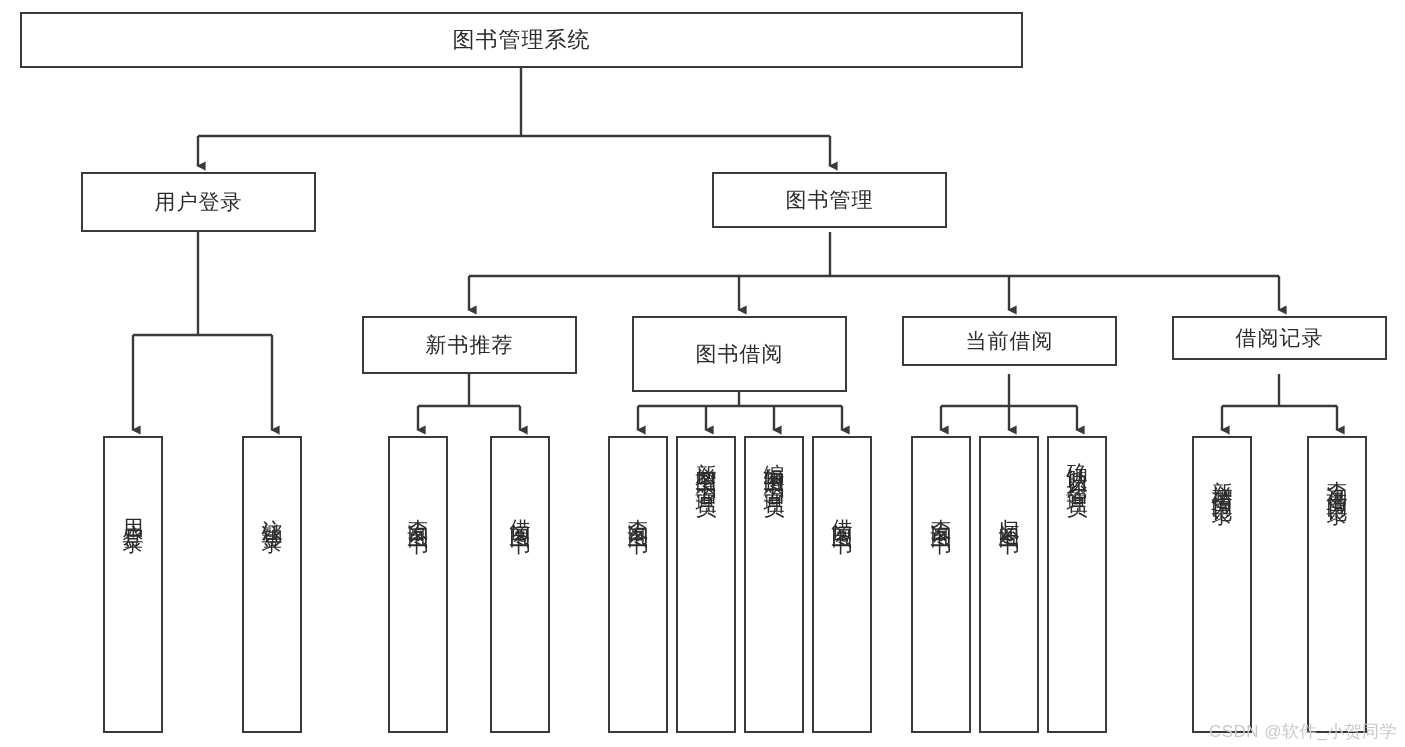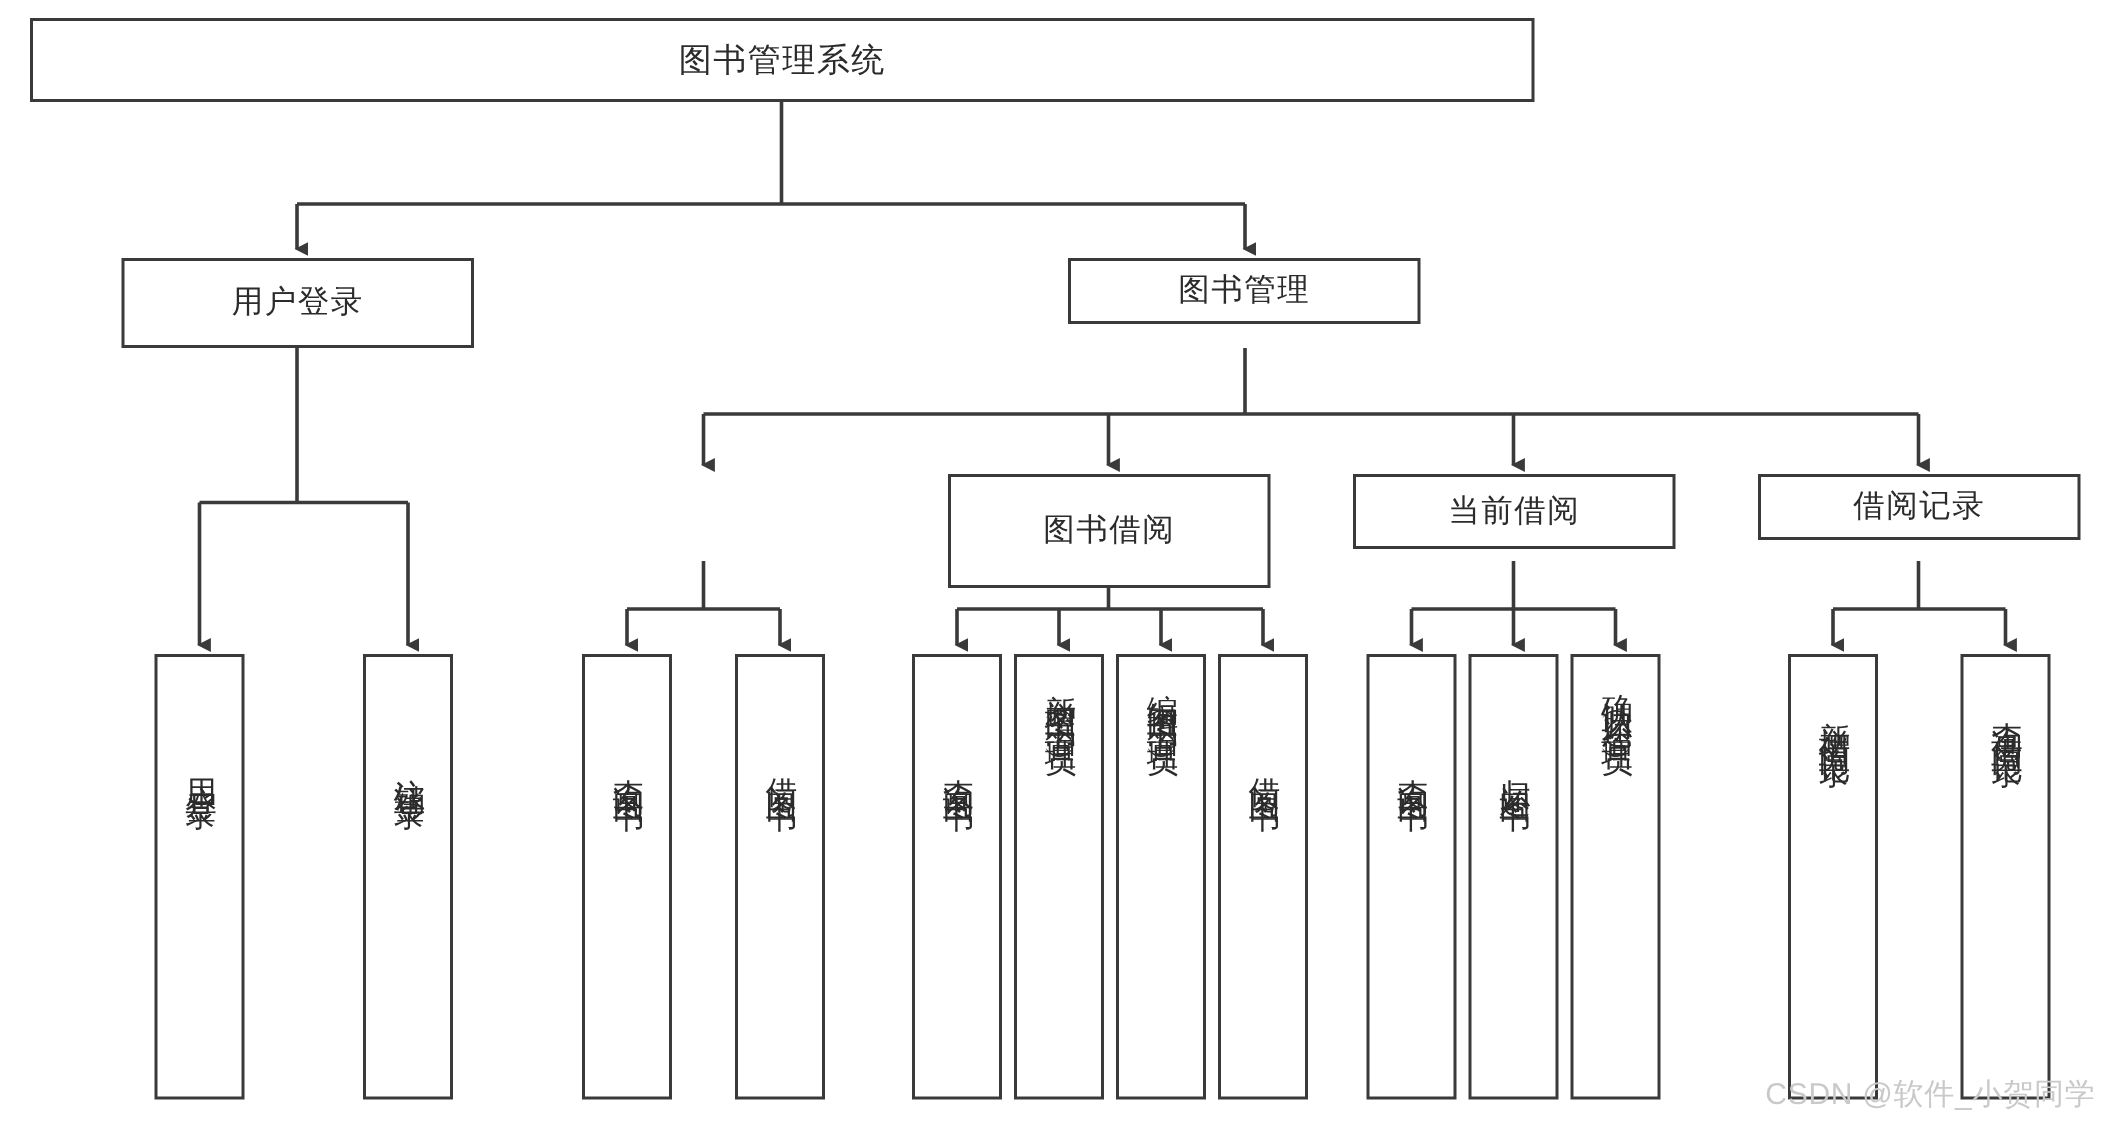--- a/index.html
+++ b/index.html
@@ -57,21 +57,21 @@
     white-space: nowrap;
     color: #2b2b2b;
   }
   .vlabel-mid {
     margin-top: 56px;
   }
   .watermark {
     position: absolute;
     right: 8px;
     bottom: 4px;
-    font-size: 20px;
+    font-size: 17px;
     color: #c9c9c9;
     letter-spacing: 0.5px;
     white-space: nowrap;
   }
 </style>
 </head>
 <body>
 
 <div id="canvas">
 
@@ -128,24 +128,27 @@
     </g>
   </svg>
 
   <div class="node horiz root" style="left:20px; top:12px; width:1003px; height:56px;">
     <span>图书管理系统</span>
   </div>
 
   <div class="node horiz" style="left:81px; top:172px; width:235px; height:60px;">
     <span>用户登录</span>
   </div>
-  <div class="node horiz" style="left:712px; top:172px; width:235px; height:44px;">
+  <div class="node horiz" style="left:712px; top:172px; width:235px; height:56px;">
     <span>图书管理</span>
   </div>
 
+  <div class="node horiz" style="left:362px; top:316px; width:215px; height:58px;">
+    <span>新书推荐</span>
+  </div>
   <div class="node horiz" style="left:632px; top:316px; width:215px; height:76px;">
     <span>图书借阅</span>
   </div>
   <div class="node horiz" style="left:902px; top:316px; width:215px; height:50px;">
     <span>当前借阅</span>
   </div>
   <div class="node horiz" style="left:1172px; top:316px; width:215px; height:44px;">
     <span>借阅记录</span>
   </div>
 

